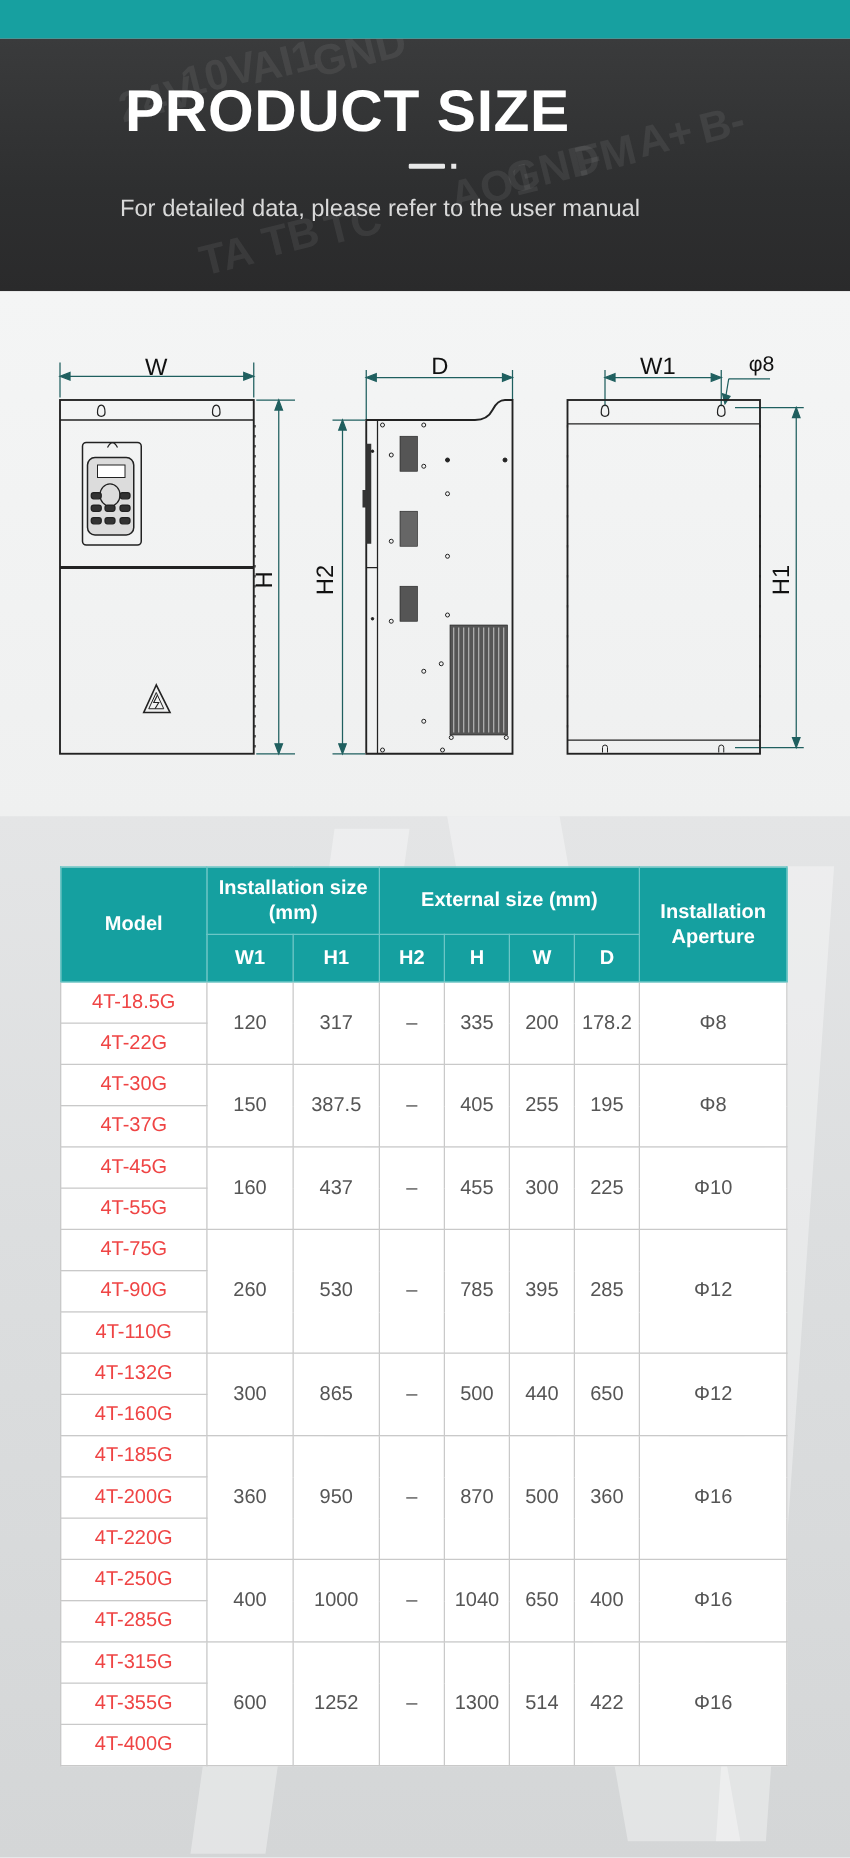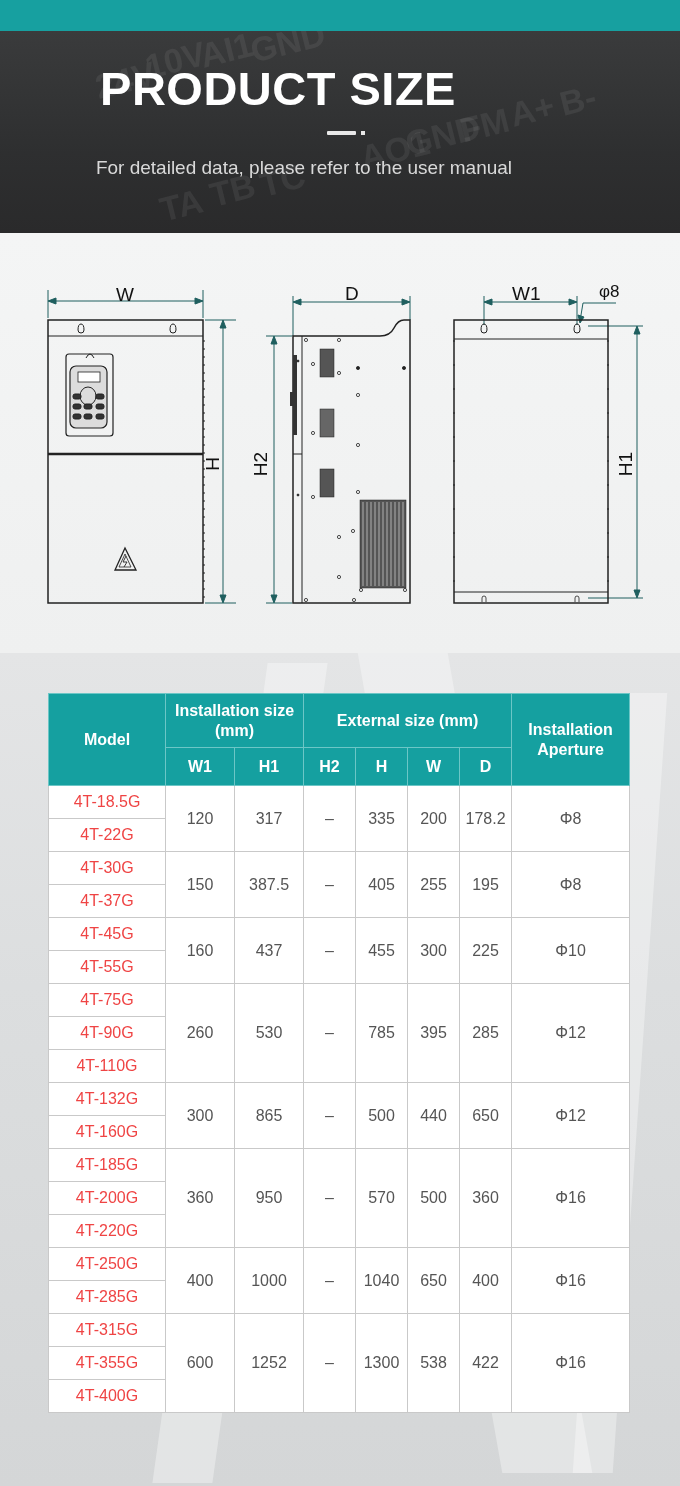--- a/index.html
+++ b/index.html
@@ -338,21 +338,21 @@
     </tr>
     <tr>
       <td class="model">4T-160G</td>
     </tr>
 
     <tr>
       <td class="model">4T-185G</td>
       <td rowspan="3">360</td>
       <td rowspan="3">950</td>
       <td rowspan="3">–</td>
-      <td rowspan="3">570</td>
+      <td rowspan="3">870</td>
       <td rowspan="3">500</td>
       <td rowspan="3">360</td>
       <td rowspan="3">Φ16</td>
     </tr>
     <tr>
       <td class="model">4T-200G</td>
     </tr>
     <tr>
       <td class="model">4T-220G</td>
     </tr>
@@ -370,21 +370,21 @@
     <tr>
       <td class="model">4T-285G</td>
     </tr>
 
     <tr>
       <td class="model">4T-315G</td>
       <td rowspan="3">600</td>
       <td rowspan="3">1252</td>
       <td rowspan="3">–</td>
       <td rowspan="3">1300</td>
-      <td rowspan="3">538</td>
+      <td rowspan="3">514</td>
       <td rowspan="3">422</td>
       <td rowspan="3">Φ16</td>
     </tr>
     <tr>
       <td class="model">4T-355G</td>
     </tr>
     <tr>
       <td class="model">4T-400G</td>
     </tr>
   </tbody>

